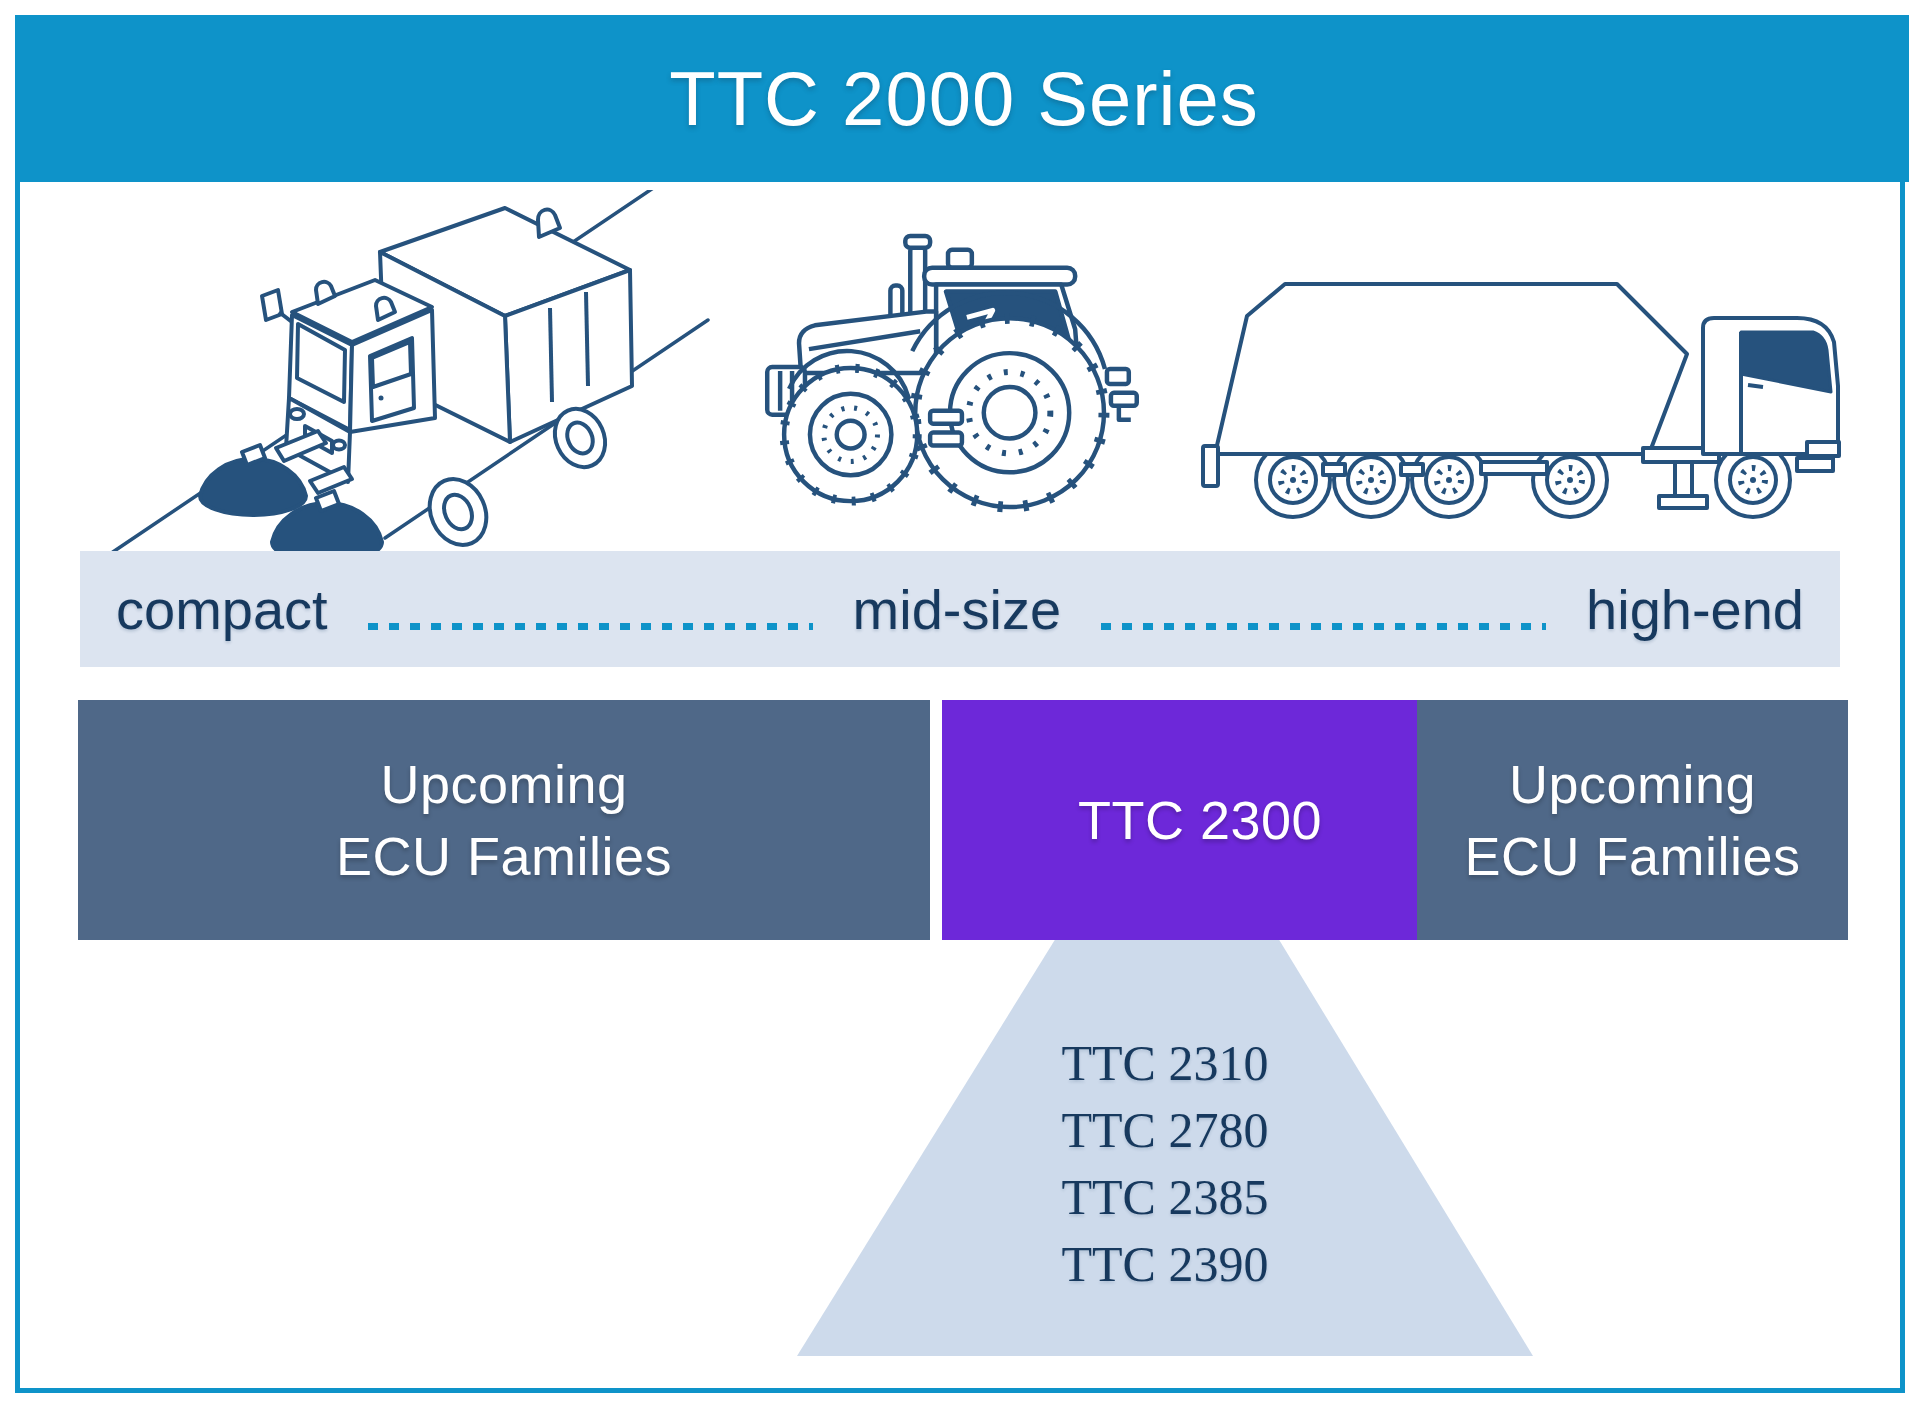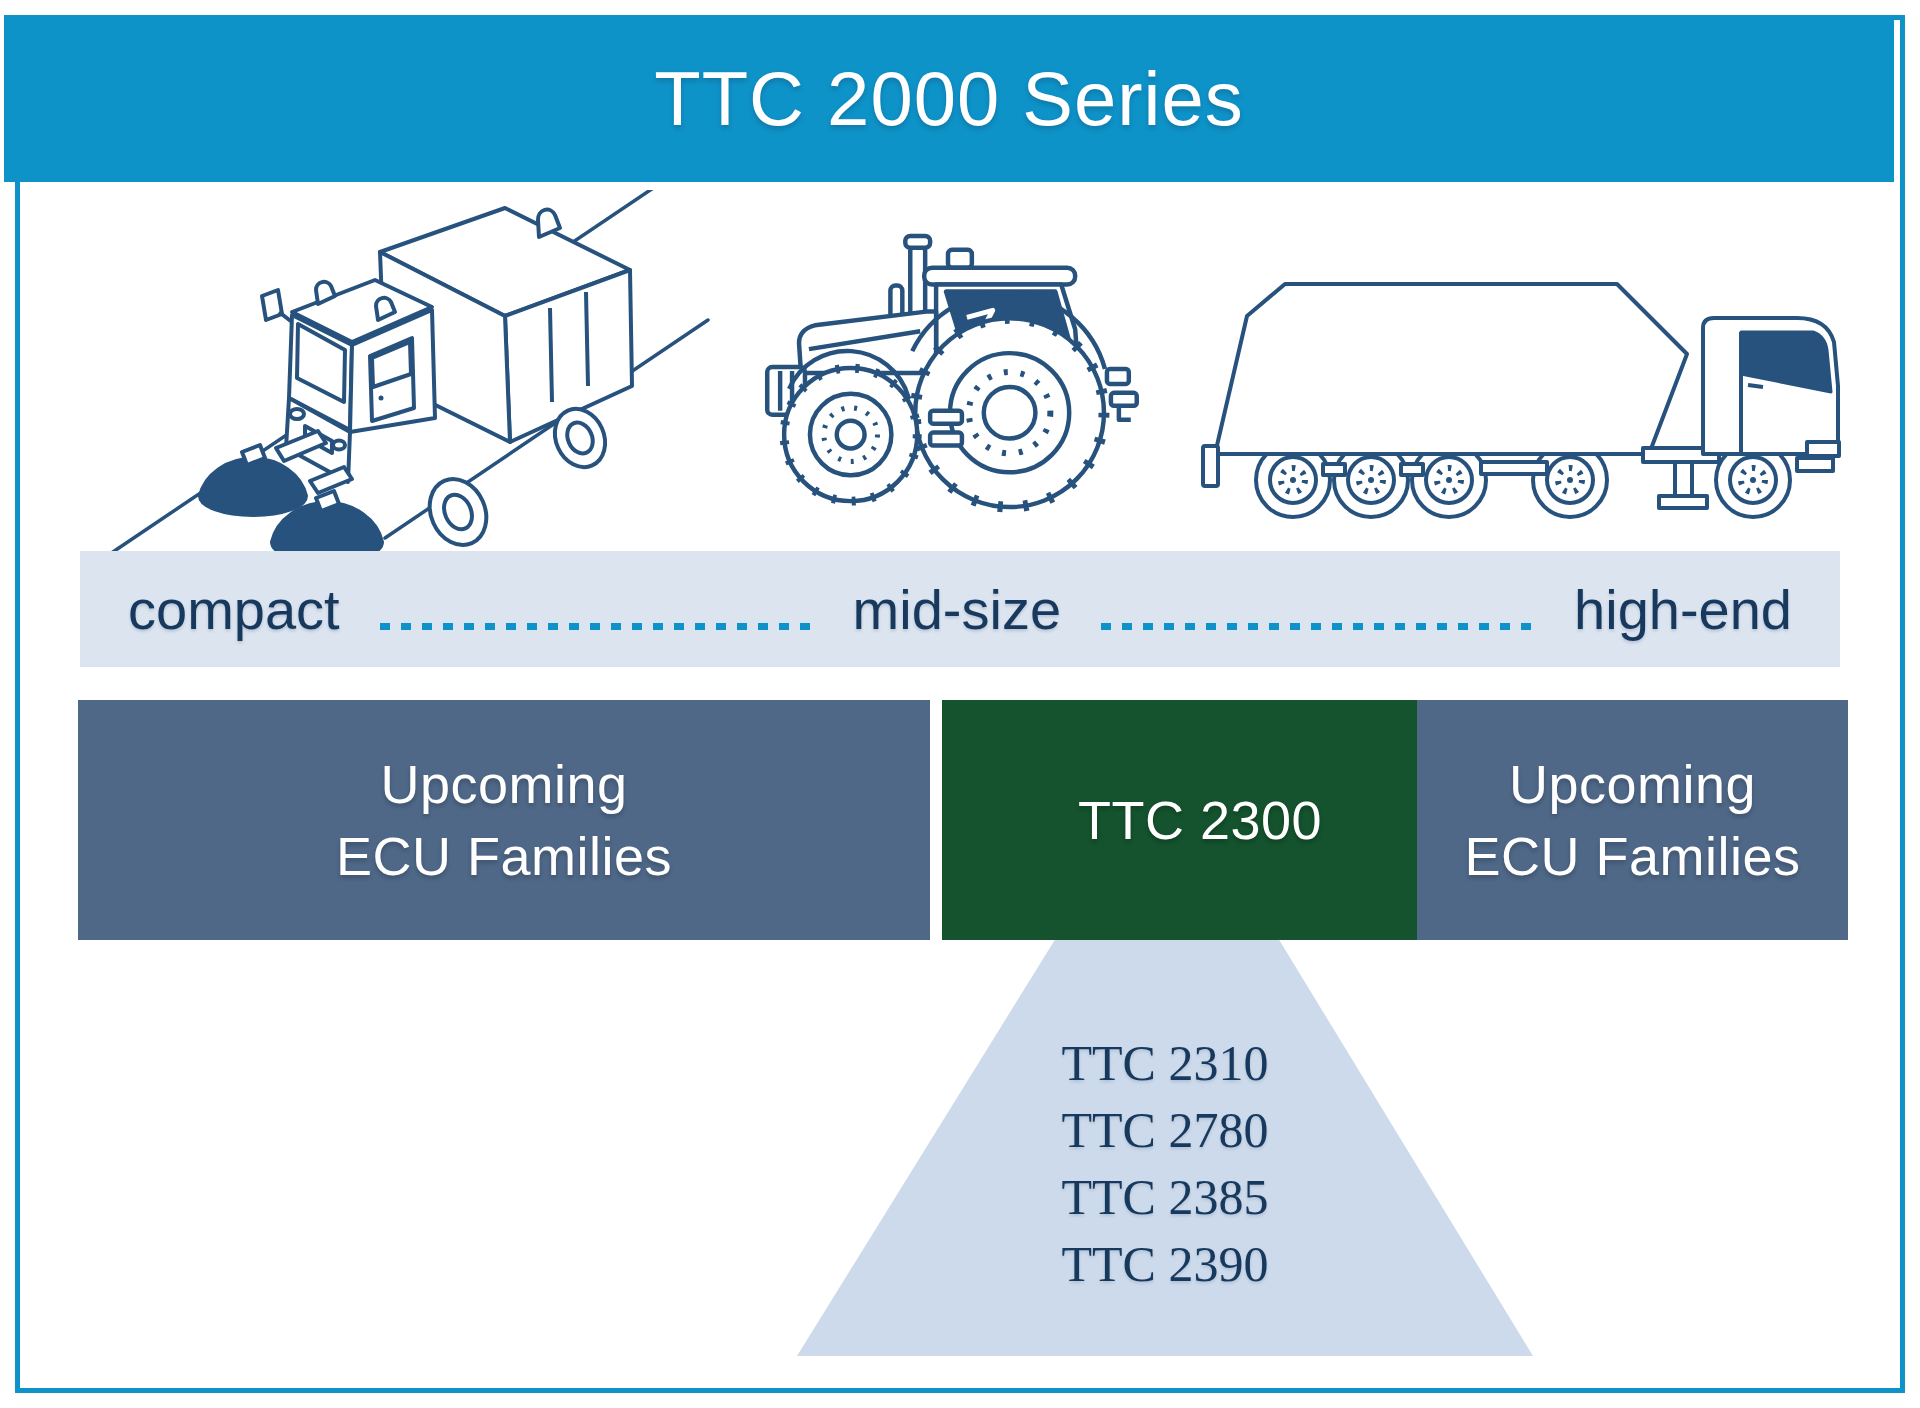--- a/index.html
+++ b/index.html
@@ -6,50 +6,50 @@
   body {
     width:1920px; height:1408px; position:relative;
     background:#ffffff; overflow:hidden;
     font-family:"Liberation Sans", sans-serif;
   }
   .frame {
     position:absolute; left:15px; top:15px; width:1890px; height:1378px;
     border:5px solid #0E93C9; box-sizing:border-box; z-index:5; pointer-events:none;
   }
   .header {
-    position:absolute; left:4px; top:15px; width:1890px; height:167px;
+    position:absolute; left:19px; top:15px; width:1890px; height:167px;
     background:#0E93C9; display:flex; align-items:center; justify-content:center; z-index:1;
   }
   .title {
     color:#ffffff; font-size:76px; letter-spacing:1px; font-weight:400;
     text-shadow:0 3px 5px rgba(20,40,60,.25);
   }
   .veh { position:absolute; }
   .sweeper { left:80px;  top:190px; width:650px; height:450px; }
   .tractor { left:760px; top:222px; width:380px; height:298px; }
   .truck   { left:1185px;top:222px; width:680px; height:300px; }
   .band {
     position:absolute; left:80px; top:551px; width:1760px; height:116px;
     background:#DCE4F0; display:flex; align-items:center;
-    padding:0 48px; box-sizing:border-box;
+    padding:0 36px; box-sizing:border-box;
     color:#17395E; font-size:56px;
     text-shadow:0 2px 3px rgba(23,57,94,.18);
   }
   .band .sep {
     flex:1; height:7px; margin:0 40px; transform:translateY(17px);
     background:repeating-linear-gradient(to right, #0E93C9 0 10px, transparent 10px 21px);
   }
   .ecu-box {
     position:absolute; top:700px; height:240px;
     display:flex; flex-direction:column; align-items:center; justify-content:center;
     color:#ffffff; font-size:54px; line-height:72px; text-align:center;
     letter-spacing:.5px; text-shadow:0 3px 4px rgba(0,0,0,.22); z-index:3;
   }
   .box-1 { left:78px;   width:852px; background:#4F6888; }
-  .box-2 { left:942px;  width:516px; background:#14532d; }
+  .box-2 { left:942px;  width:516px; background:#6d28d9; }
   .box-3 { left:1417px; width:431px; background:#4F6888; }
   .funnel {
     position:absolute; left:780px; top:938px; width:760px; height:418px;
     background:#CDDAEB;
     clip-path:polygon(276px 0, 498px 0, 753px 418px, 17px 418px);
     padding-top:92px; padding-left:10px; box-sizing:border-box;
     color:#17395E; font-size:50px; line-height:67px; text-align:center;
     text-shadow:0 2px 3px rgba(23,57,94,.15); z-index:2;font-family:Liberation Serif, serif;
   }
 </style>

